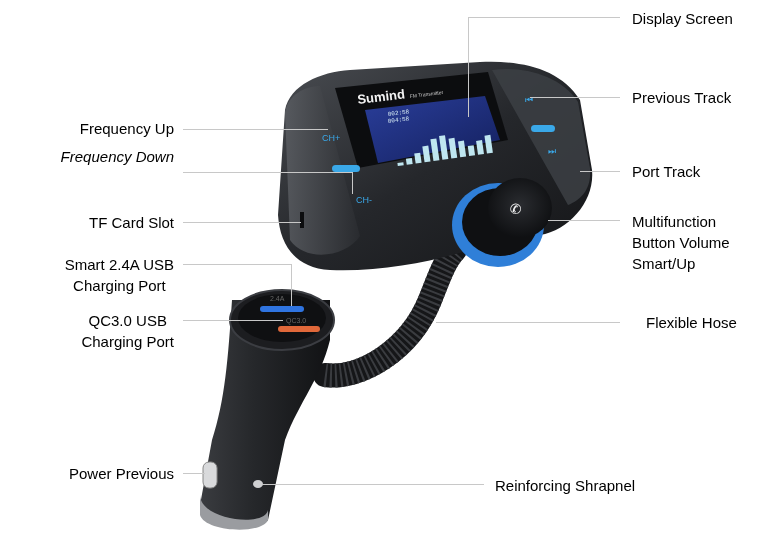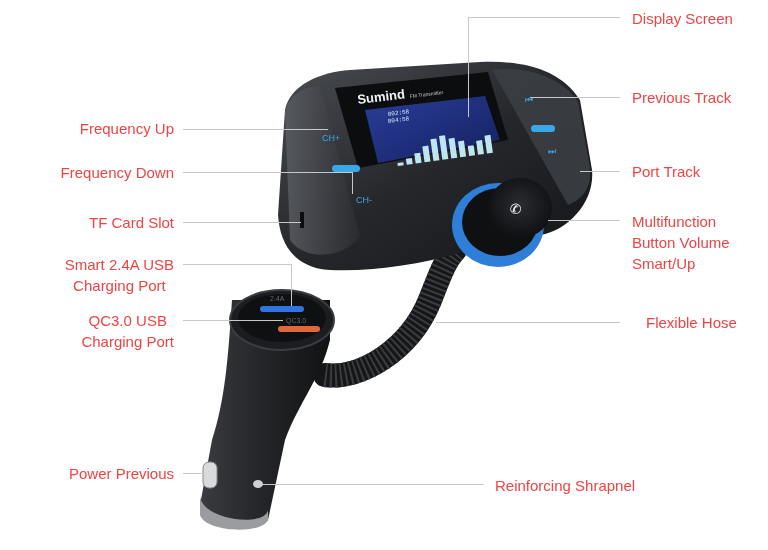--- a/index.html
+++ b/index.html
@@ -1,18 +1,18 @@
 <!DOCTYPE html>
 <html><head>
   <meta charset="utf-8">
   <style>
     html, body { margin: 0; padding: 0; background: #ffffff; }
     body { width: 768px; height: 550px; position: relative; overflow: hidden;
            font-family: "Liberation Sans", "DejaVu Sans", sans-serif; }
-    .label { position: absolute; color: #ef4444; font-size: 15px; line-height: 21px; white-space: nowrap; }
+    .label { position: absolute; color: #000000; font-size: 15px; line-height: 21px; white-space: nowrap; }
     .label.right { text-align: center; }
     .label.left { text-align: left; }
     .line { position: absolute; background: #c8c8c8; }
     svg.product { position: absolute; left: 0; top: 0; }
   </style>
 </head>
 <body>
 
 <svg class="product" width="768" height="550" viewBox="0 0 768 550">
   <defs>
@@ -129,21 +129,21 @@
 <div class="label left" style="left:632px; top:161px;">Port Track</div>
 <div class="label left" style="left:632px; top:211px;">
   <div>Multifunction</div>
   <div>Button Volume</div>
   <div>Smart/Up</div>
 </div>
 <div class="label left" style="left:632px; top:312px;margin-left:14px;">Flexible Hose</div>
 <div class="label left" style="left:495px; top:475px;">Reinforcing Shrapnel</div>
 
 <div class="label right" style="right:594px; top:118px;">Frequency Up</div>
-<div class="label right" style="right:594px; top:162px;">Frequency Down</div>
+<div class="label right" style="right:594px; top:146px;font-style:italic;">Frequency Down</div>
 <div class="label right" style="right:594px; top:212px;">TF Card Slot</div>
 <div class="label right" style="right:594px; top:254px;">
   <div>Smart 2.4A USB</div>
   <div>Charging Port</div>
 </div>
 <div class="label right" style="right:594px; top:310px;">
   <div>QC3.0 USB</div>
   <div>Charging Port</div>
 </div>
 <div class="label right" style="right:594px; top:463px;">Power Previous</div>

